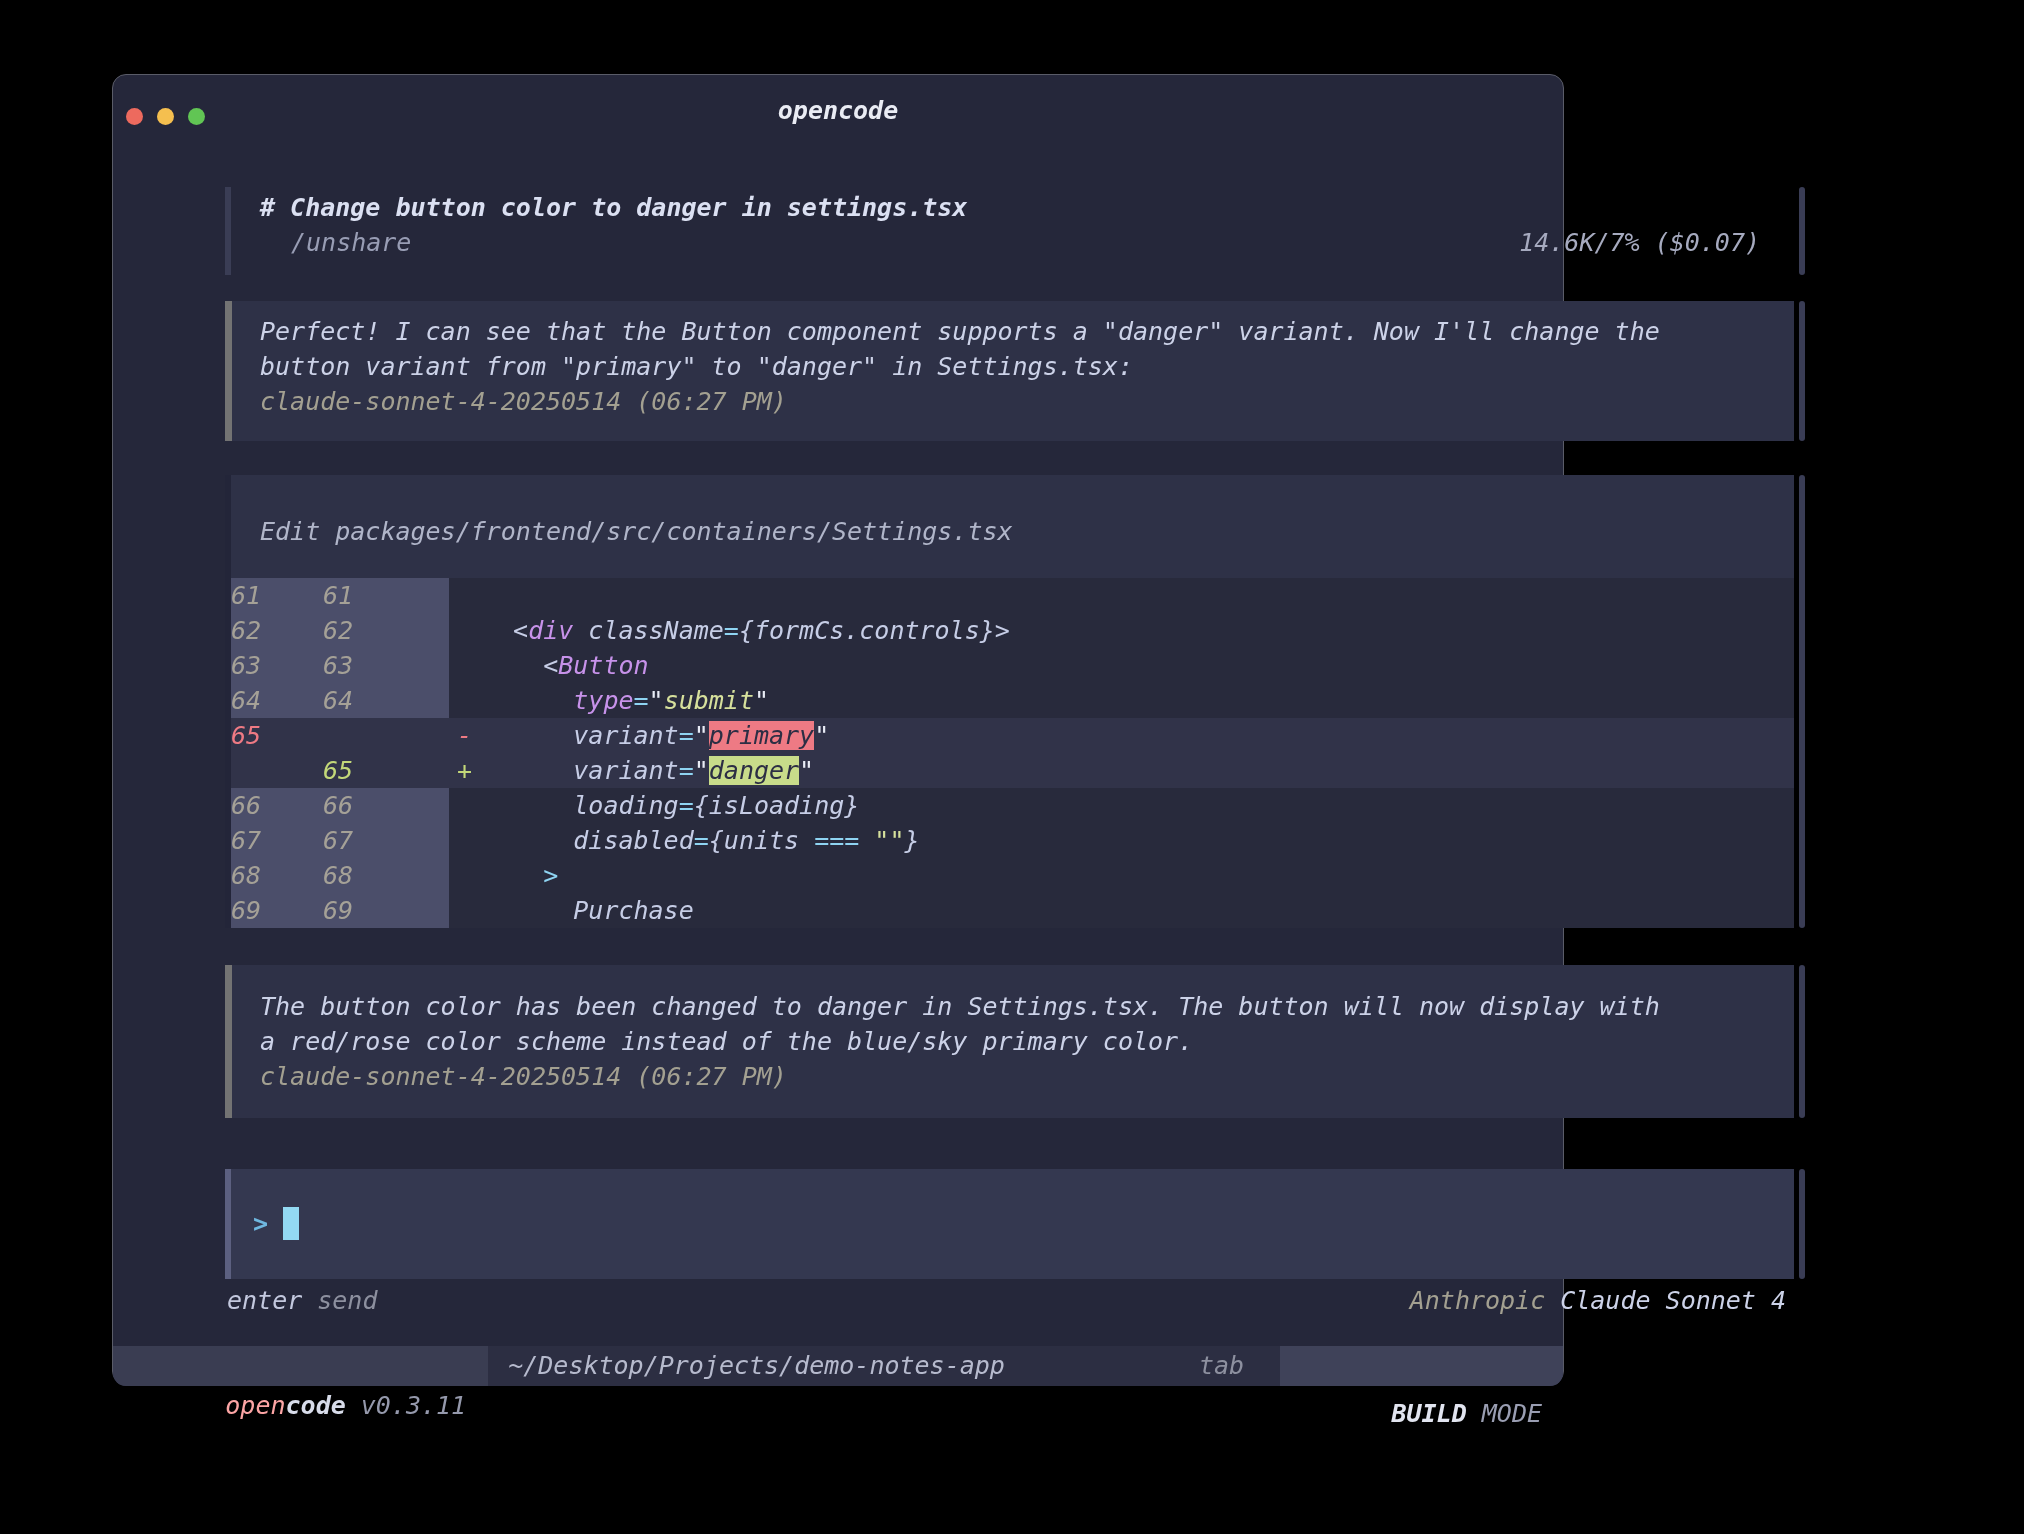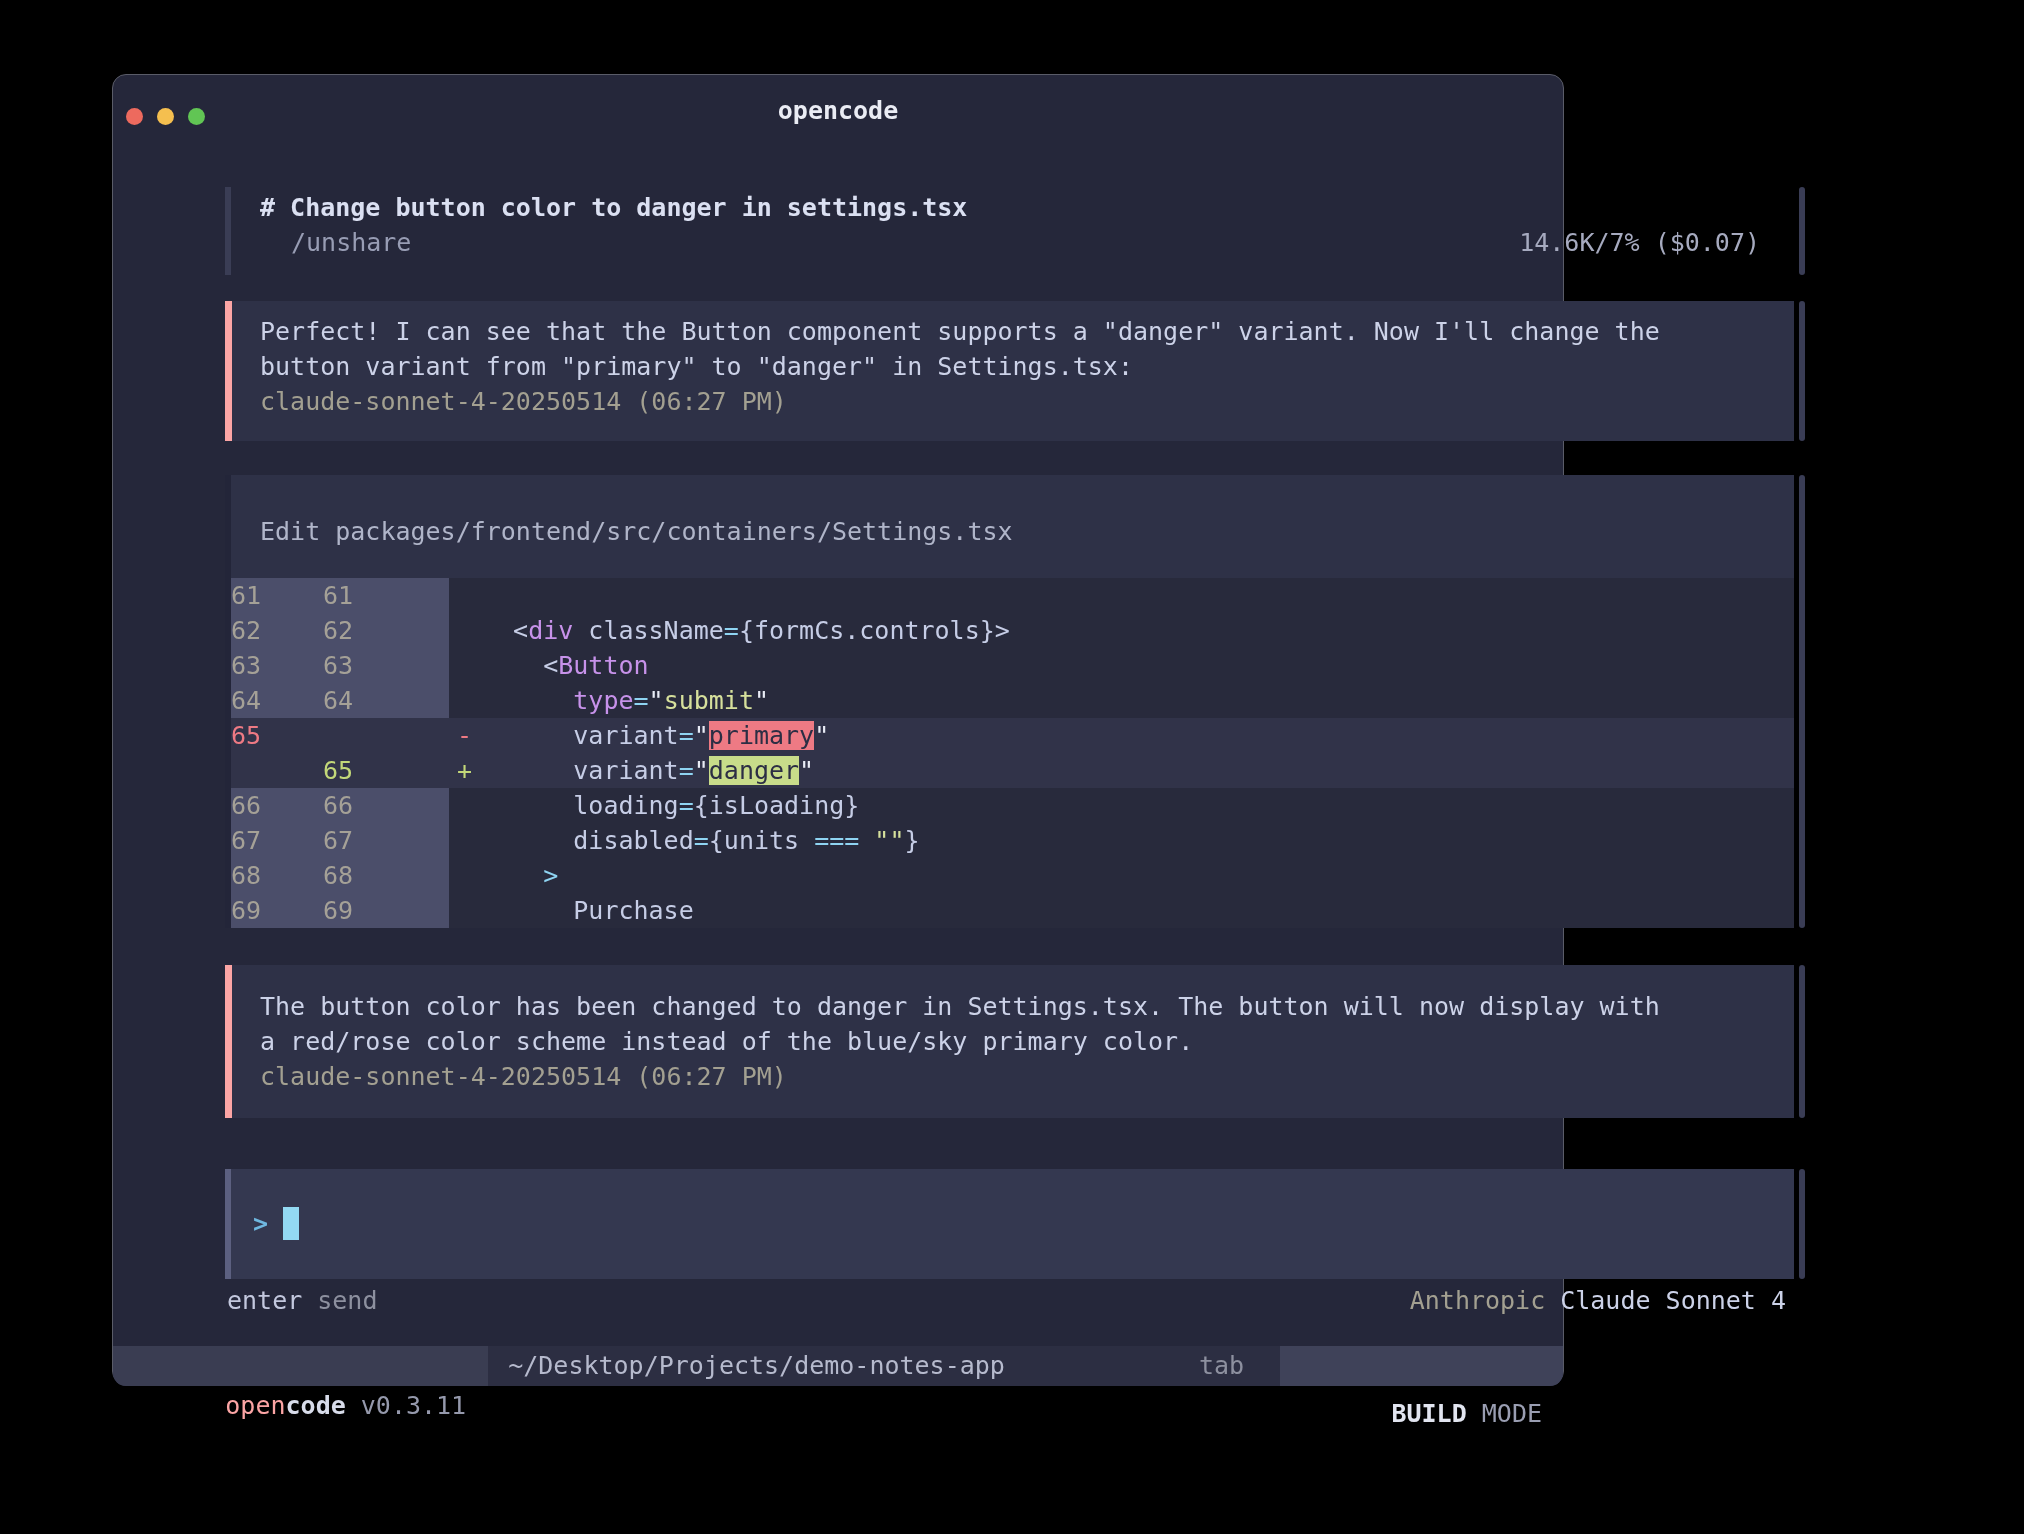--- a/index.html
+++ b/index.html
@@ -1,20 +1,20 @@
 <!DOCTYPE html>
 <html><head>
 <meta charset="utf-8">
 <style>
   * { box-sizing: border-box; margin: 0; padding: 0; }
   html, body { width: 2024px; height: 1534px; background: #000; overflow: hidden;
     font-family: "DejaVu Sans Mono", "Liberation Mono", monospace; }
 
   .window { position: absolute; left: 112px; top: 74px; width: 1452px; height: 1311px;
-    background: #25273a; border: 1px solid #5a5c68; border-radius: 14px; }
+    background: #25273a; border: 1px solid #5a5c68; border-radius: 14px; font-style: italic; }
 
   
   .titlebar { position: absolute; top: 0; left: 0; right: 0; height: 62px; }
   .lights { position: absolute; left: 13px; top: 33px; display: flex; gap: 14px; }
   .light { width: 17px; height: 17px; border-radius: 50%; display: inline-block; }
   .light.red { background: #ed6a5e; }
   .light.yellow { background: #f5bf4f; }
   .light.green { background: #61c554; }
   .title { position: absolute; top: 21px; left: 0; right: 0; text-align: center;
     font-weight: bold; font-size: 25px; color: #eaecf4; }
@@ -27,21 +27,21 @@
   
   .header-block { top: 112px; height: 88px; border-left: 6px solid #3a3d55;
     padding: 3px 34px 0 29px; }
   .h-title { height: 35px; line-height: 35px; font-weight: bold; font-size: 25px; color: #dbe0f2; white-space: pre; }
   .h-sub { height: 35px; line-height: 35px; display: flex; font-size: 25px; color: #989db4; }
   .h-unshare { margin-left: 31px; }
   .spacer { flex: 1; }
   .h-tokens { color: #a6aabf; }
 
   
-  .msg { background: #2e3147; border-left: 7px solid #fca5a5;
+  .msg { background: #2e3147; border-left: 7px solid #737373;
     padding: 13px 0 0 28px; font-size: 25px; color: #ccd2e8; }
   .msg1 { top: 226px; height: 140px; }
   .msg2 { top: 890px; height: 153px; padding-top: 24px; }
   .msg-line, .msg-model { height: 35px; line-height: 35px; white-space: pre; }
   .msg-model { color: #a3a091; }
 
   
   .edit { top: 400px; height: 453px; background: #2e3147; border-left: 6px solid #232539; }
   .edit-title { padding-top: 39px; padding-left: 29px; height: 74px; line-height: 35px;
     font-size: 25px; color: #b0b5c9; white-space: pre; }

